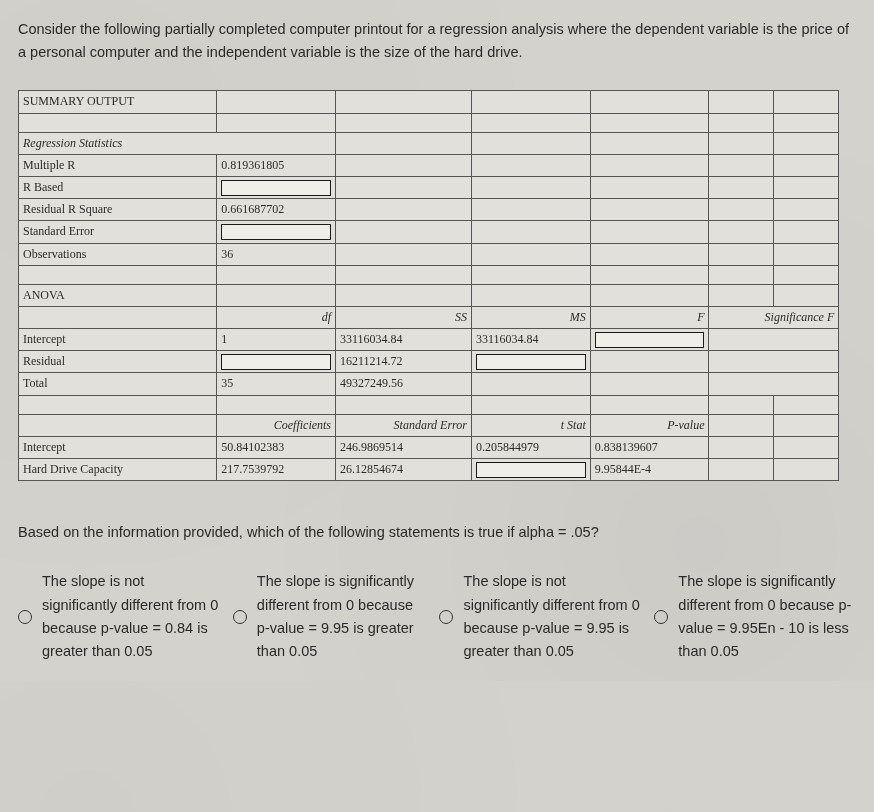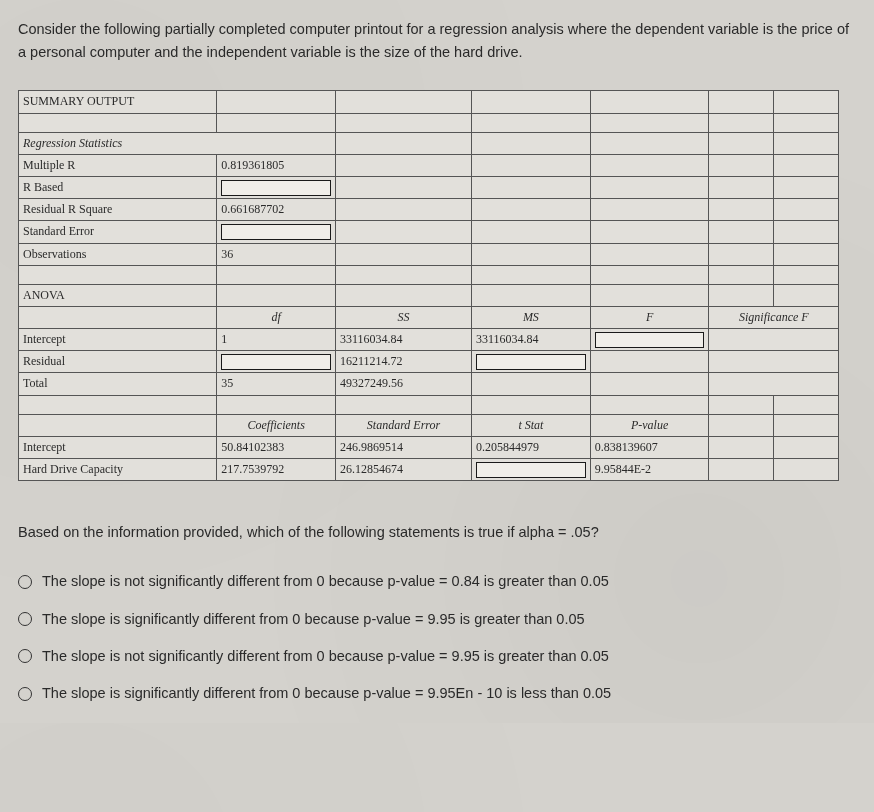--- a/index.html
+++ b/index.html
@@ -27,30 +27,30 @@
   .table td, .table th {
     border: 1px solid #555;
     padding: 1px 4px;
     text-align: left;
     height: 19px;
     vertical-align: middle;
     background: #e2e0db;
   }
   .table .num { text-align: left; }
   .table .ctr { text-align: left; }
-  .table .hdr { font-style: italic; text-align: center; }
+  .table .hdr { font-style: italic; text-align: right; }
   .blank-input {
     display: block;
     width: 100%;
     height: 16px;
     border: 1.5px solid #1a1a1a;
     background: #f0eee9;
   }
   .follow-q { margin-bottom: 26px; margin-top: 40px; }
-  .options { display: flex; flex-direction: column; gap: 14px; }
+  .options { display: flex; flex-direction: row; gap: 14px; }
   .opt { display: flex; align-items: center; gap: 10px; }
   .radio {
     width: 14px; height: 14px;
     border: 1.5px solid #333;
     border-radius: 50%;
     flex-shrink: 0;
   }
 </style>
 </head>
 <body>
@@ -221,21 +221,21 @@
     <td></td>
         <td></td>
   </tr>
   <tr>
     <td>Hard Drive Capacity</td>
     <td class="num">217.7539792</td>
     <td class="num">26.12854674</td>
     <td>
           <span class="blank-input"></span>
         </td>
-    <td class="num">9.95844E-2</td>
+    <td class="num">9.95844E-4</td>
     <td></td>
         <td></td>
   </tr>
 </tbody>
   </table>
 
 <p class="follow-q">Based on the information provided, which of the following statements is true if alpha = .05?</p>
 
 <div class="options">
   <div class="opt">

